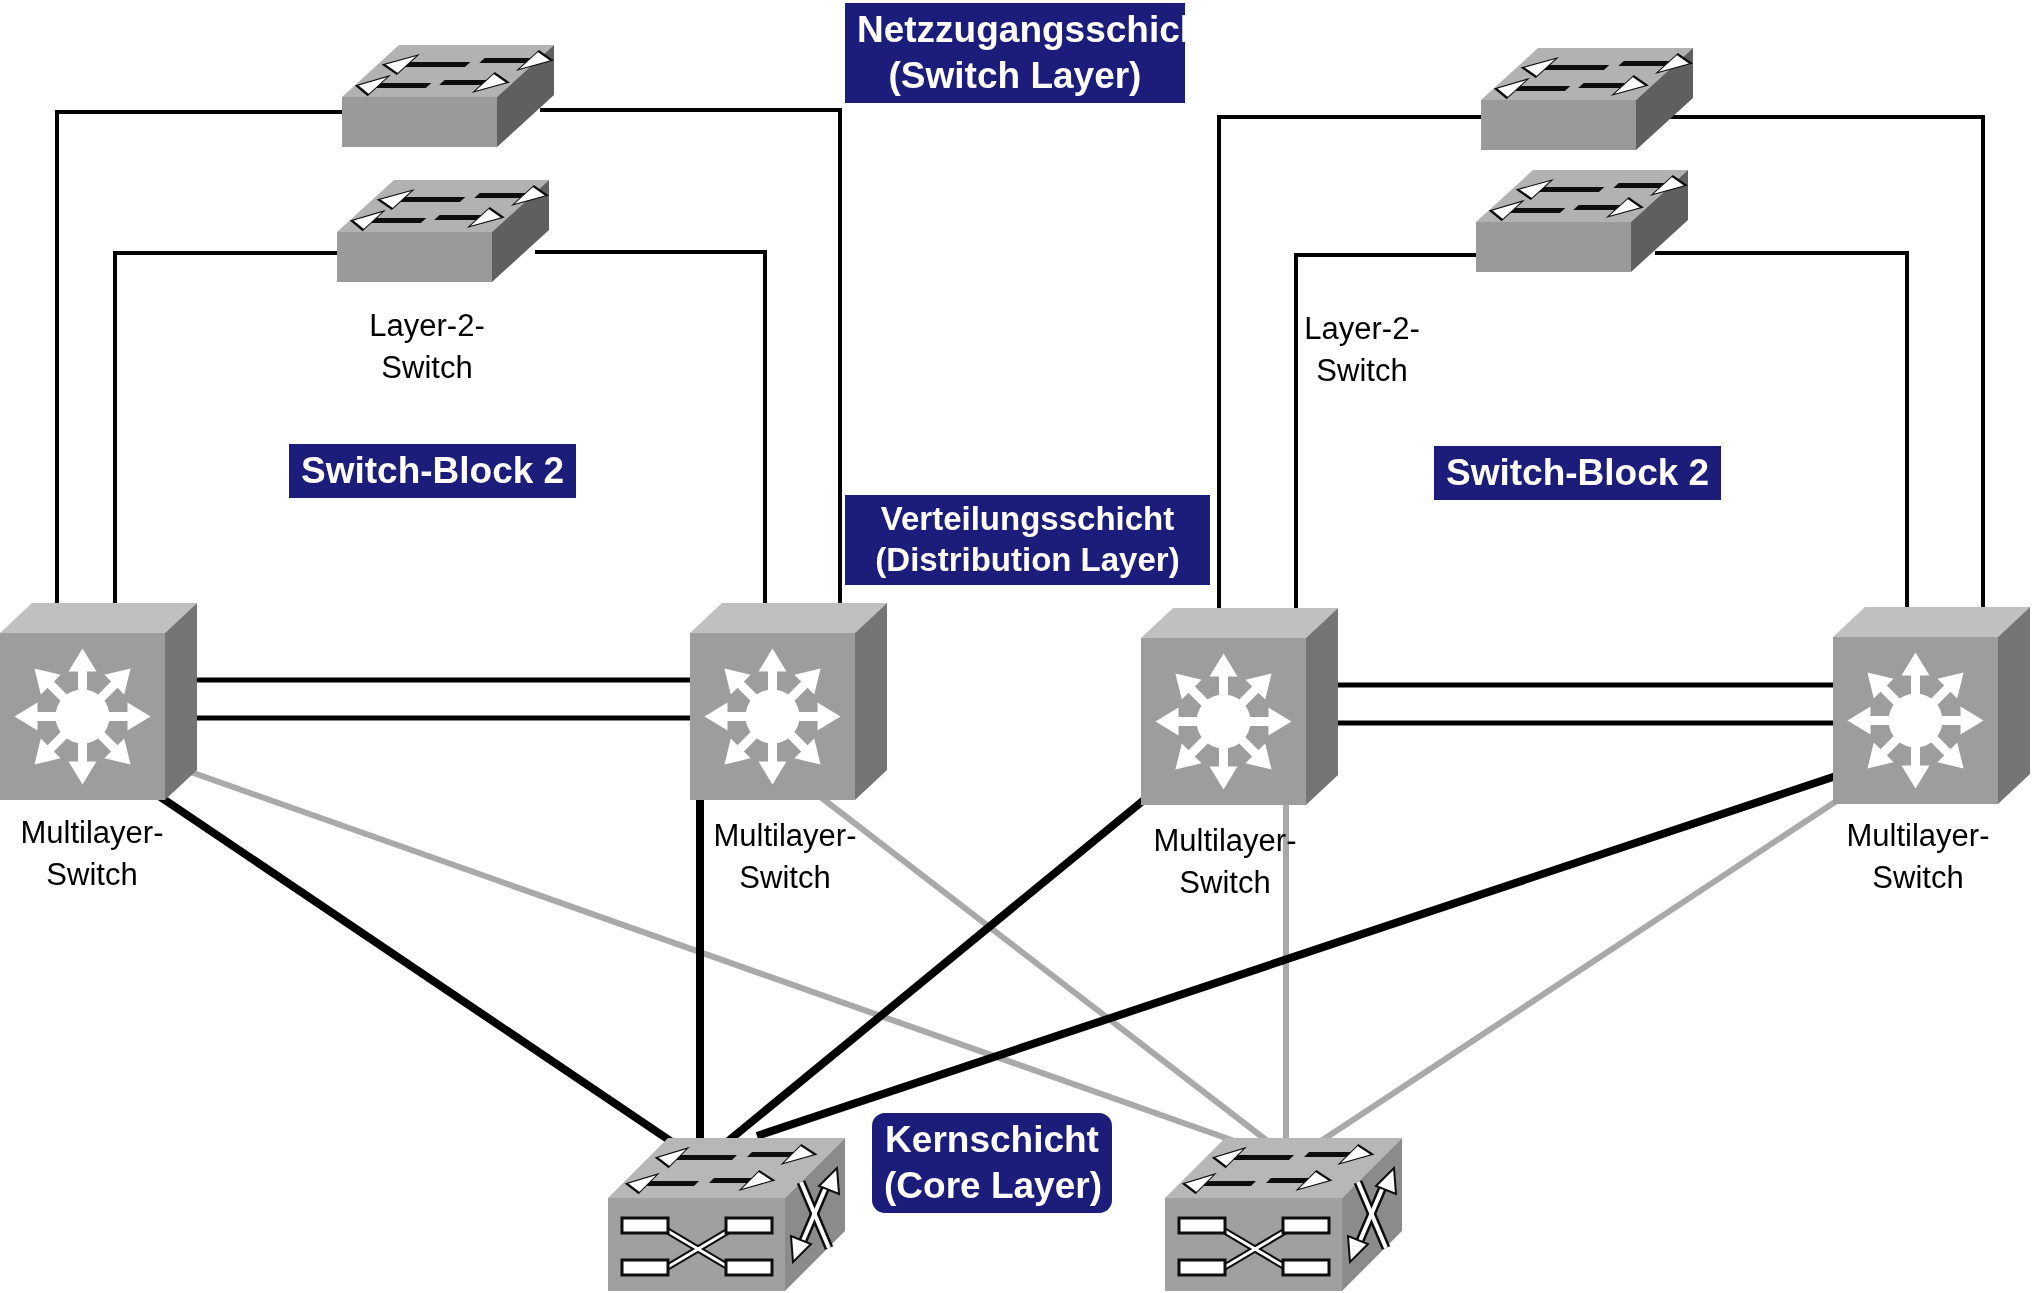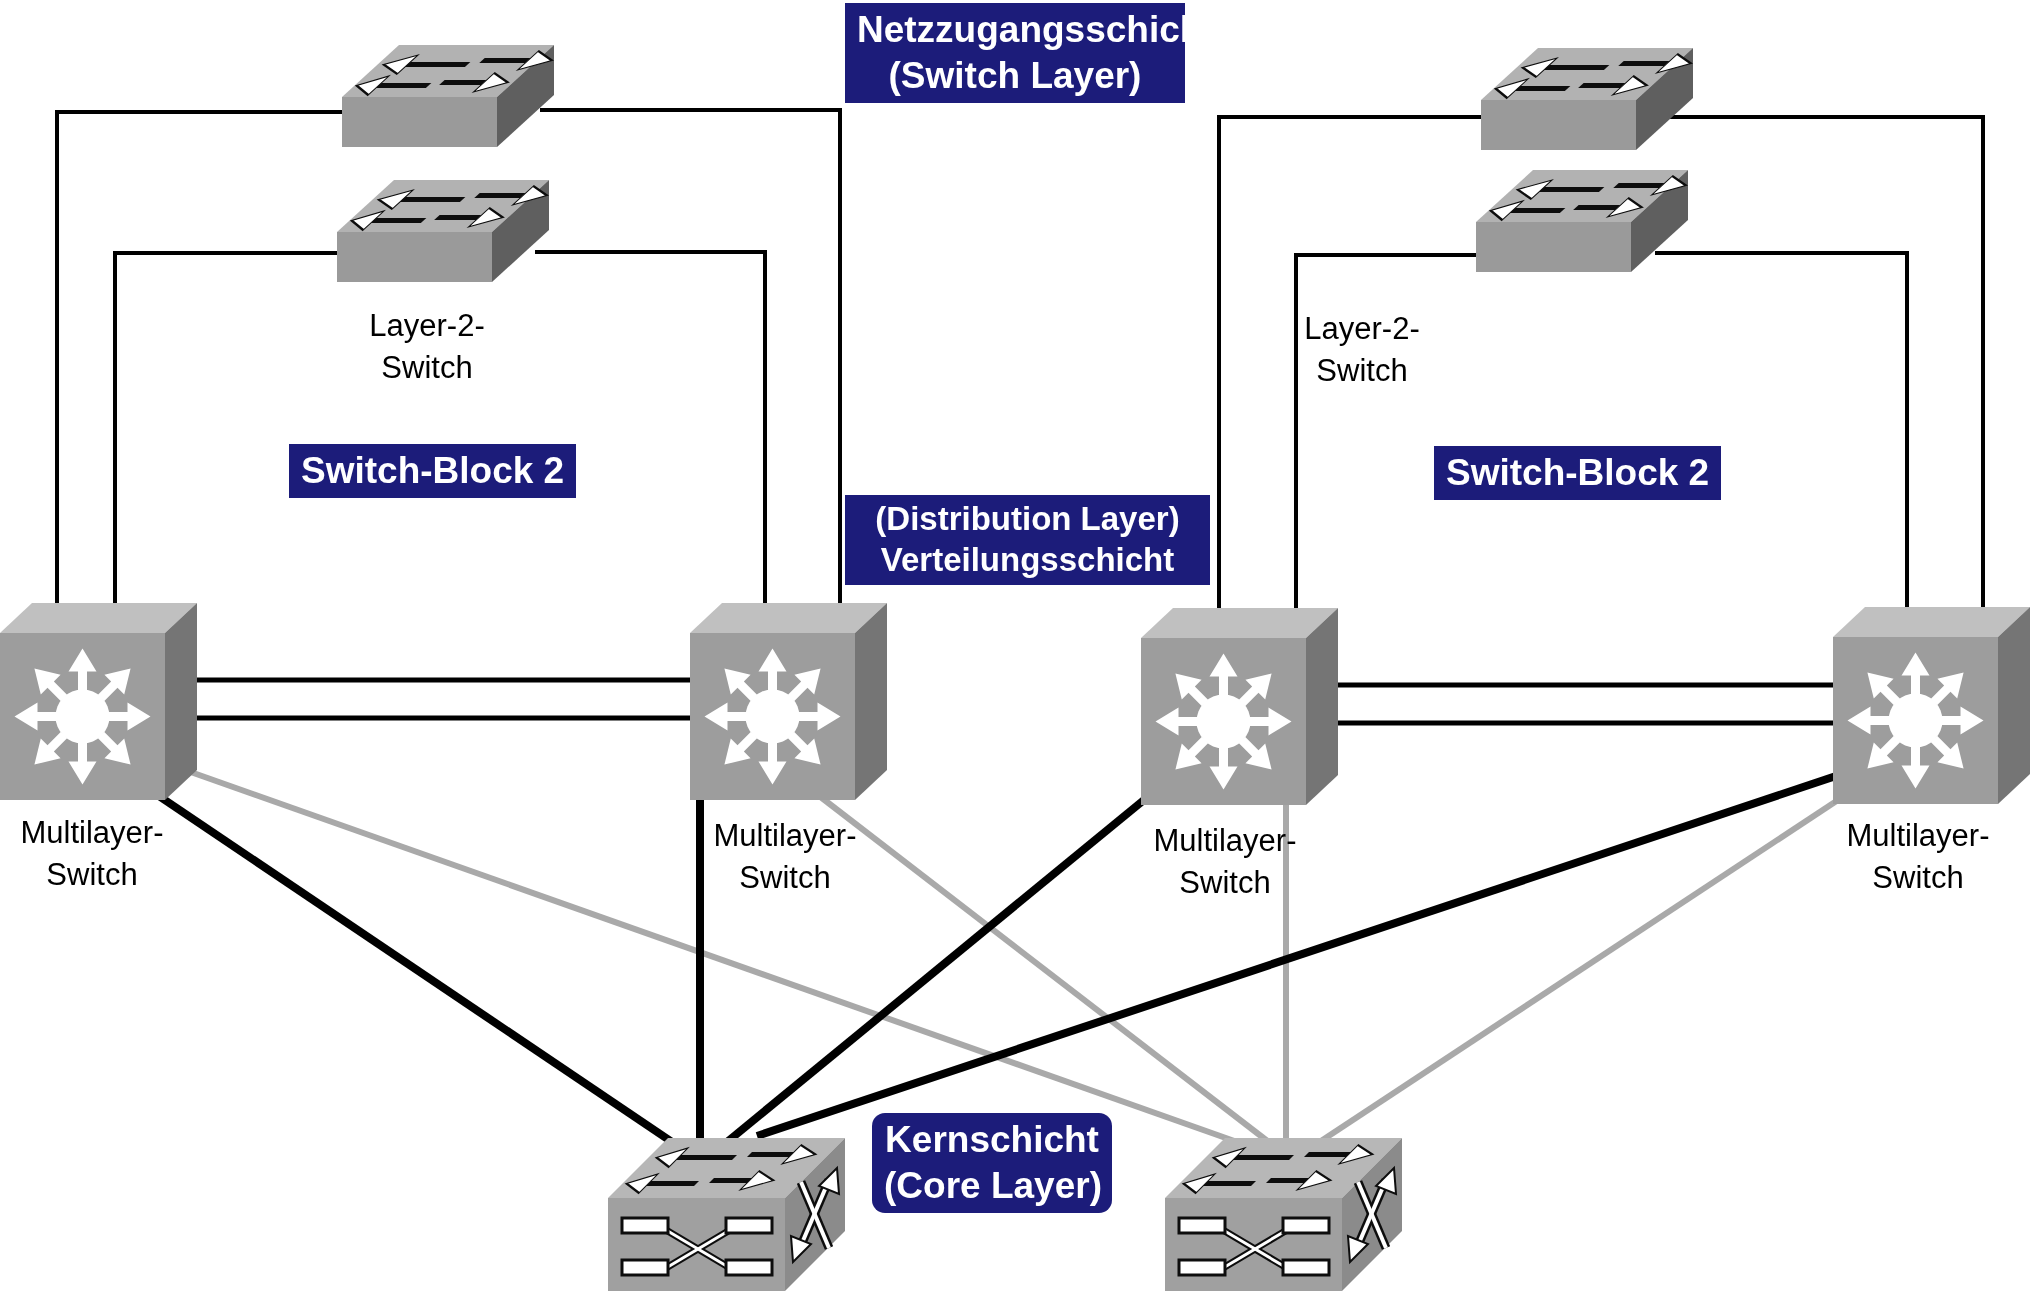--- a/index.html
+++ b/index.html
@@ -155,22 +155,22 @@
     <use href="#sw-core" x="608" y="1138"></use>
     <use href="#sw-core" x="1165" y="1138"></use>
   </svg>
 
   <div class="navy-label navy-big" style="left:845px;top:3px;width:340px;">
     <div>Netzzugangsschicht</div>
     <div>(Switch Layer)</div>
   </div>
 
   <div class="navy-label navy-mid" style="left:845px;top:495px;width:365px;">
+    <div>Verteilungsschicht</div>
     <div>(Distribution Layer)</div>
-    <div>Verteilungsschicht</div>
   </div>
 
   <div class="navy-label navy-big" style="left:872px;top:1113px;width:240px;border-radius:13px;">
     <div>Kernschicht</div>
     <div>(Core Layer)</div>
   </div>
 
   <div class="navy-label navy-big" style="left:289px;top:444px;"><span>Switch-Block 2</span></div>
 
   <div class="navy-label navy-big" style="left:1434px;top:446px;"><span>Switch-Block 2</span></div>

